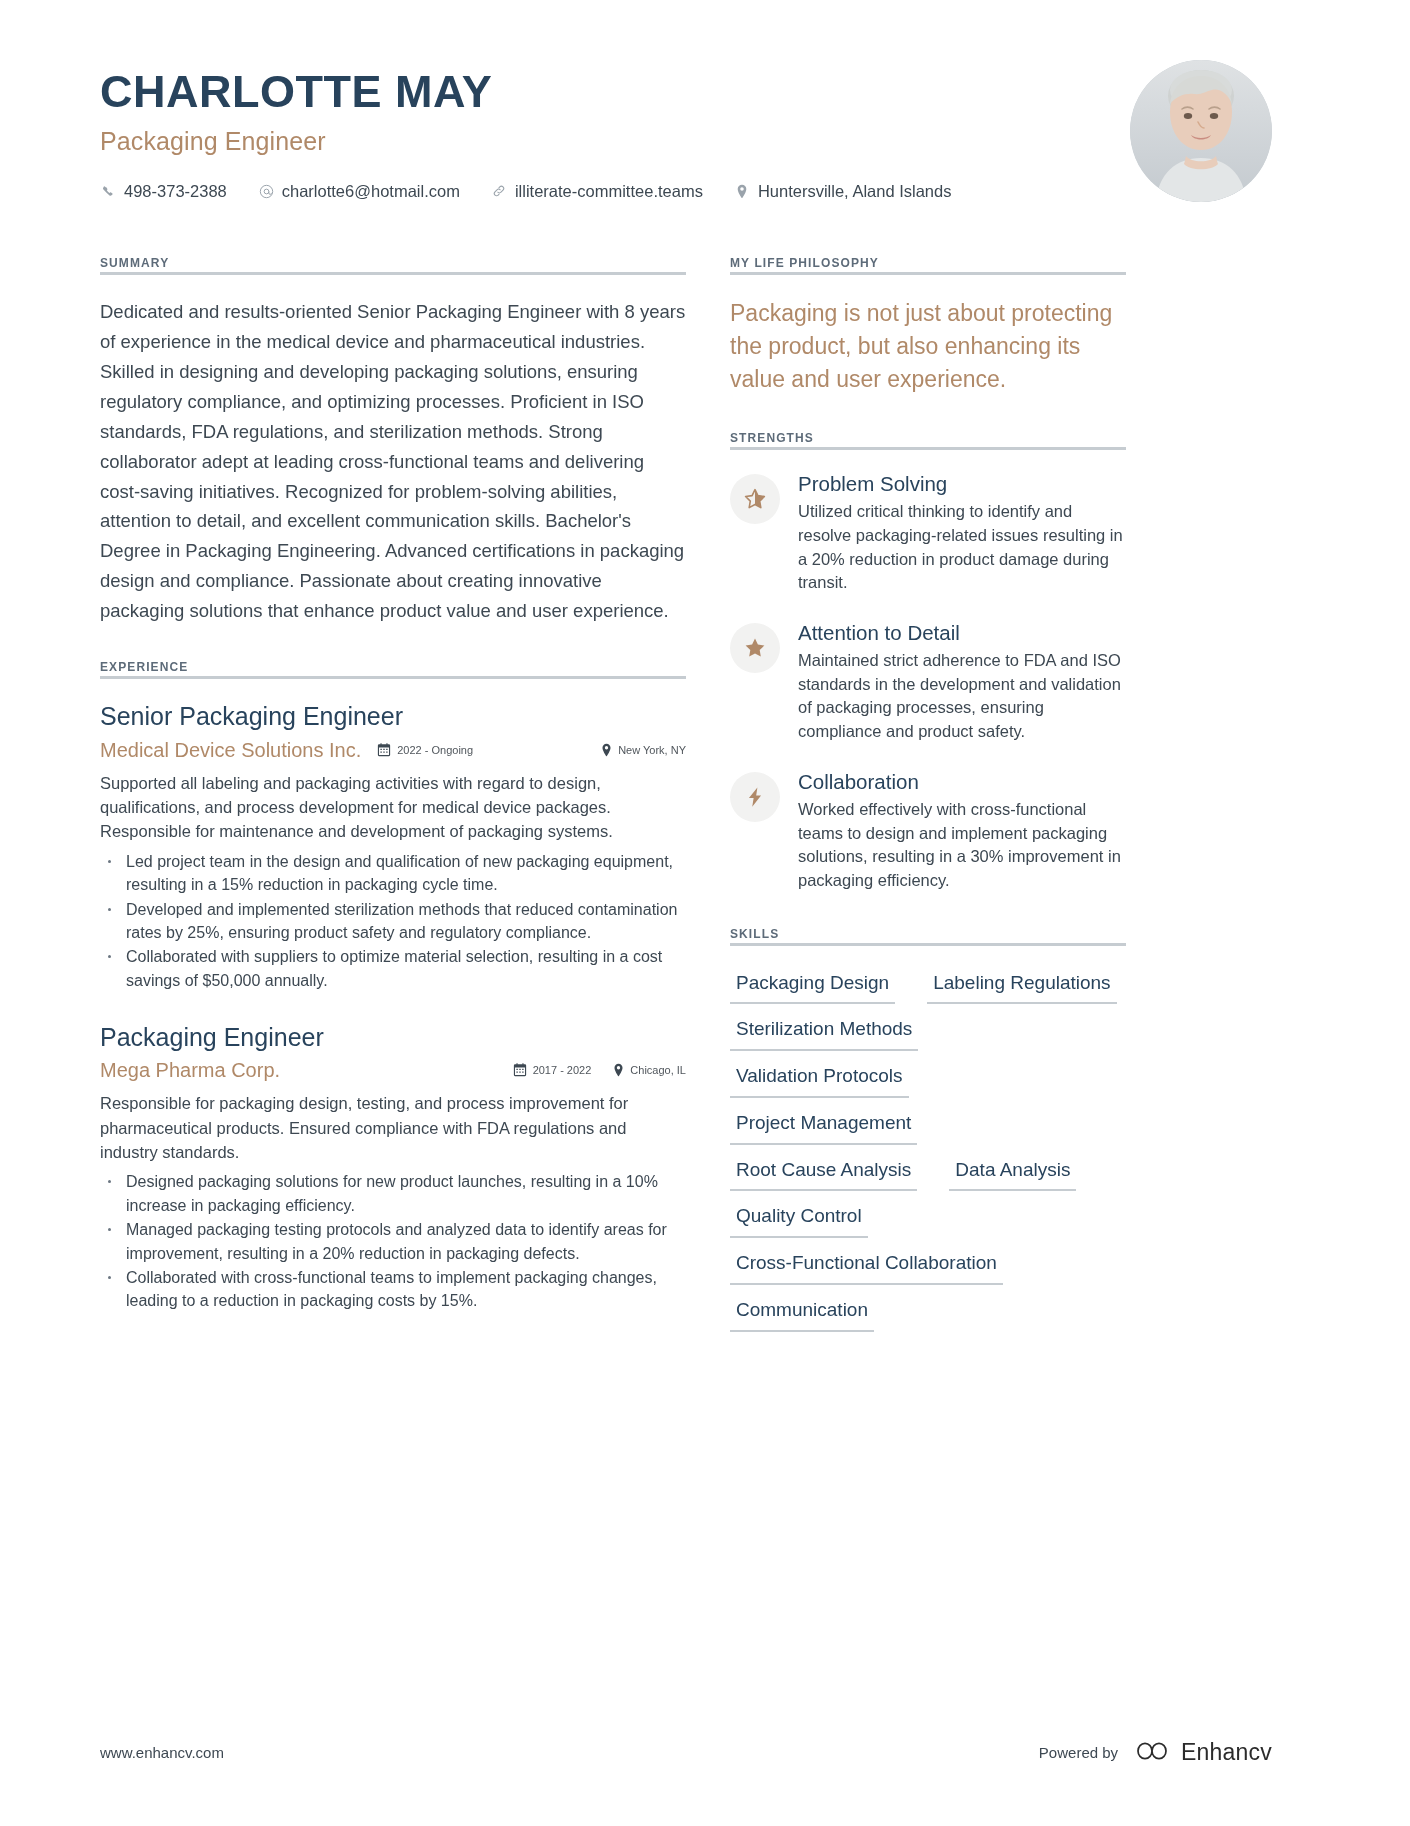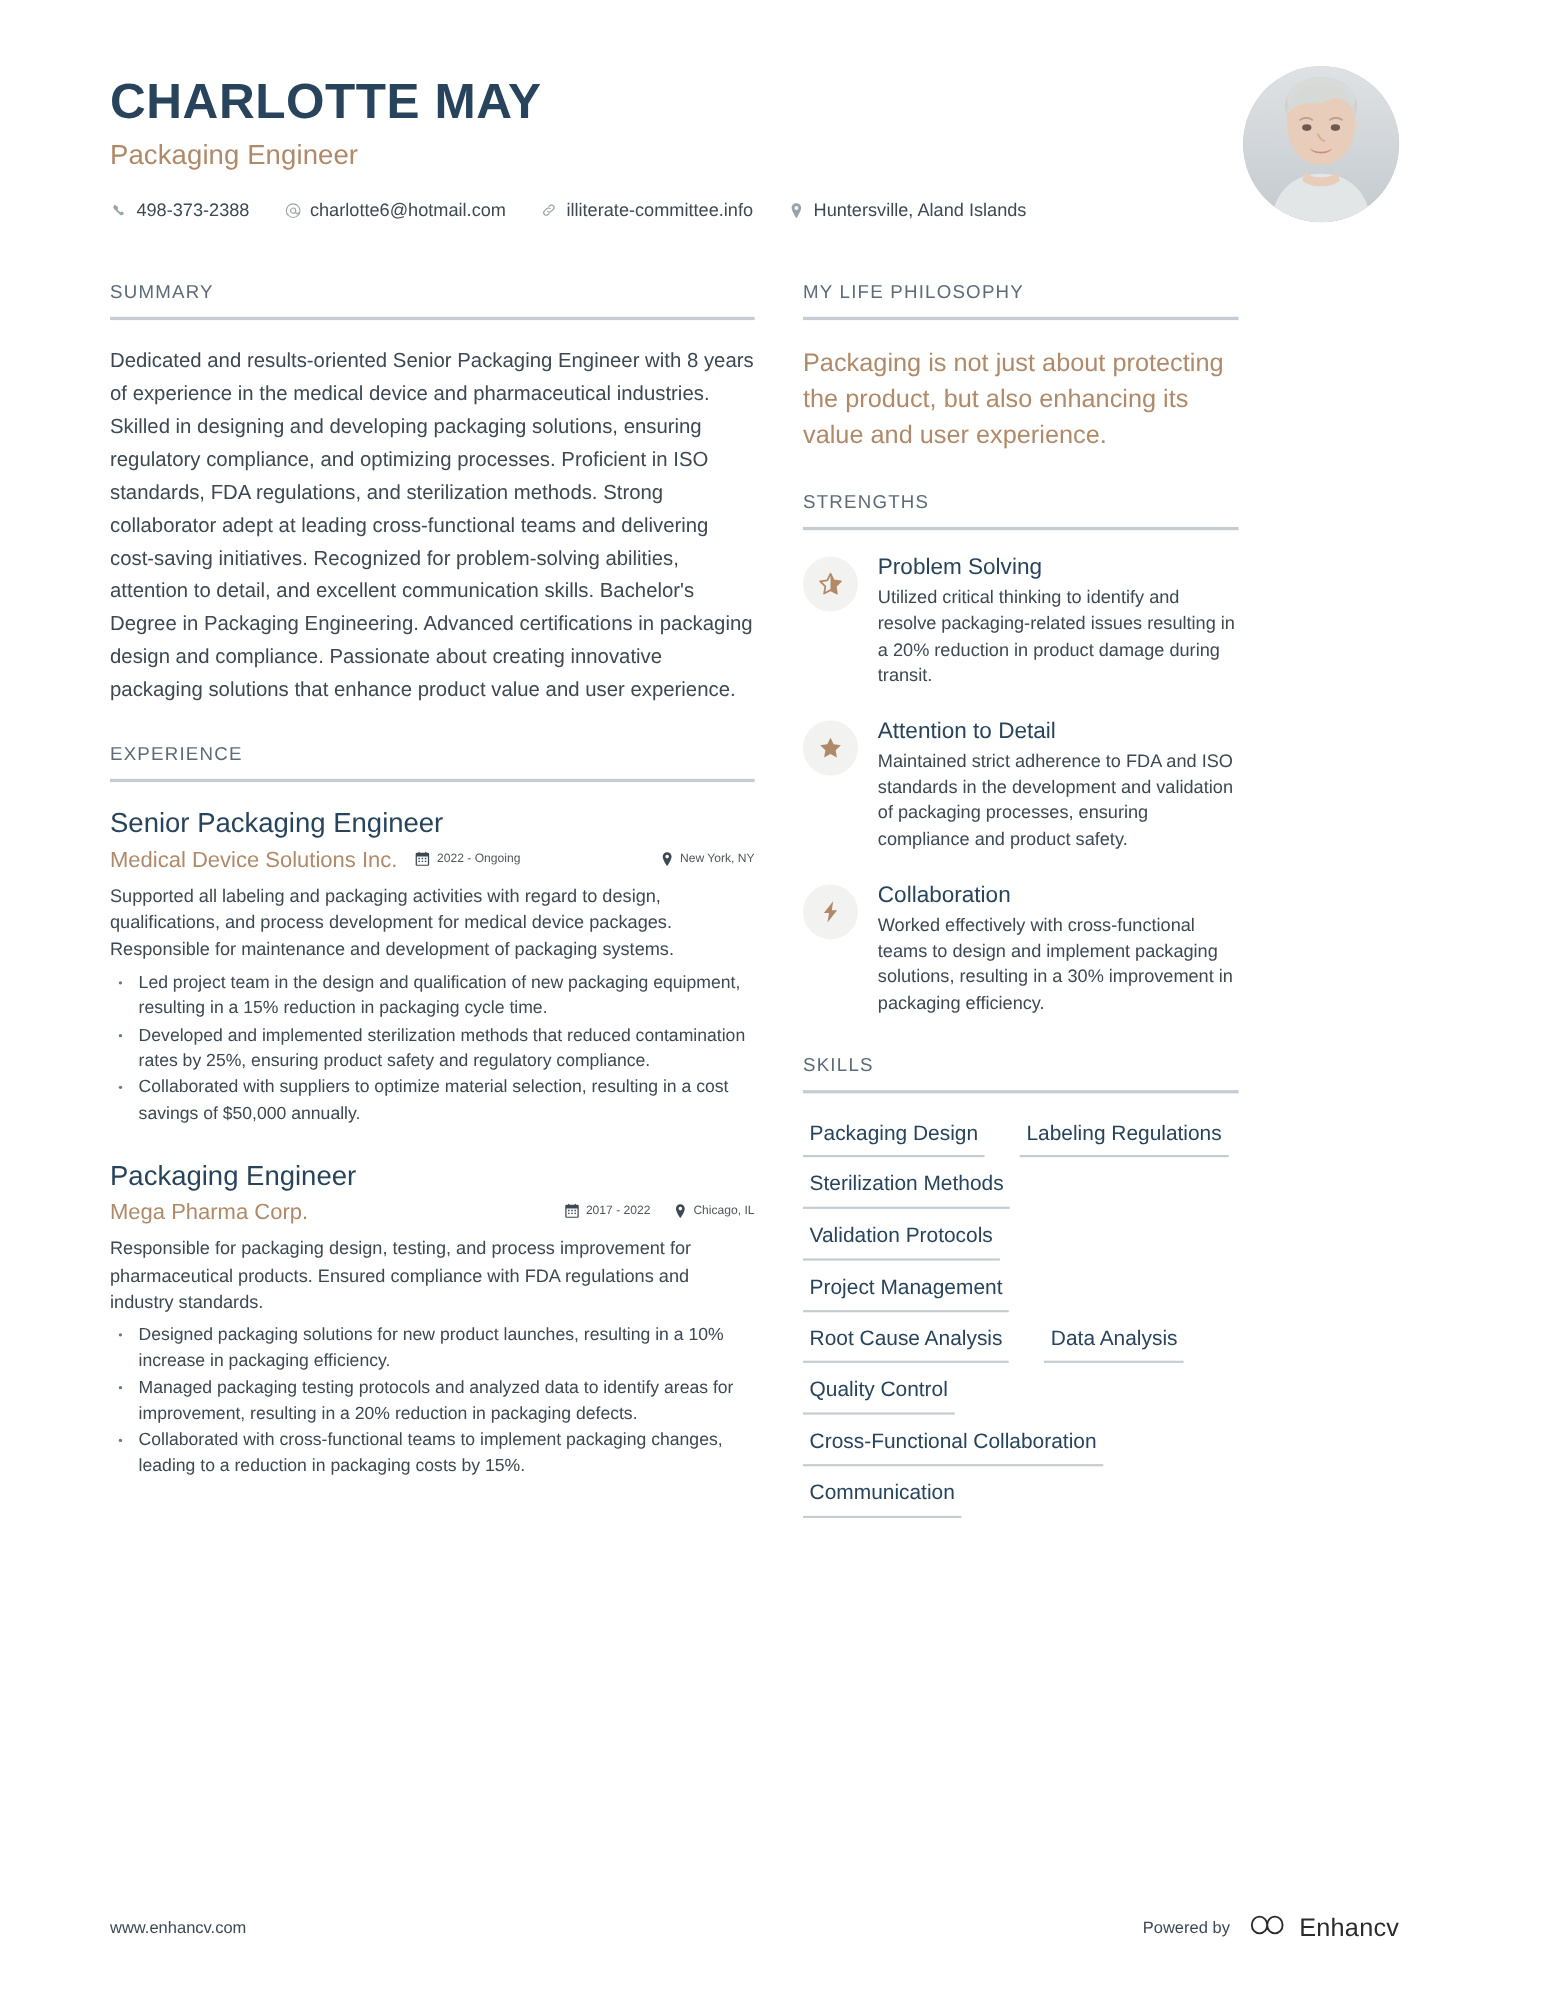--- a/index.html
+++ b/index.html
@@ -80,26 +80,26 @@
     display: flex;
     align-items: flex-start;
     margin-top: 45px;
   }
   .col-left { width: 586px; flex: 0 0 586px; }
   .col-gap  { width: 44px; flex: 0 0 44px; }
   .col-right { width: 396px; flex: 0 0 396px; }
 
   .section { margin-bottom: 34px; }
   .section-title {
-    font-size: 17px;
+    font-size: 12px;
     letter-spacing: 1.1px;
     color: #5d6b79;
     text-transform: uppercase;
-    padding-bottom: 12px;
-    font-weight: normal;
+    padding-bottom: 2px;
+    font-weight: bold;
   }
   .section-rule {
     height: 3px;
     background: #c6ccd1;
     width: 100%;
     margin-bottom: 22px;
   }
 
   .summary-text {
     font-size: 18.5px;
@@ -293,21 +293,21 @@
         <span>charlotte6@hotmail.com</span>
       </div>
 
       <div class="contact-item">
         <span class="ci-icon">
           <svg width="14" height="14" viewBox="0 0 16 16" fill="none" stroke="currentColor" stroke-width="1.2" stroke-linecap="round">
               <path d="M6.6 9.4a2.6 2.6 0 0 0 3.7 0l2.3-2.3a2.6 2.6 0 0 0-3.7-3.7l-1 1"></path>
               <path d="M9.4 6.6a2.6 2.6 0 0 0-3.7 0L3.4 8.9a2.6 2.6 0 0 0 3.7 3.7l1-1"></path>
             </svg>
         </span>
-        <span>illiterate-committee.info</span>
+        <span>illiterate-committee.teams</span>
       </div>
 
       <div class="contact-item">
         <span class="ci-icon">
           <svg width="12" height="15" viewBox="0 0 12 16" fill="currentColor">
               <path d="M6 .8C3.4.8 1.4 2.8 1.4 5.3c0 3.3 4 9.3 4.2 9.5.2.3.6.3.8 0 .2-.2 4.2-6.2 4.2-9.5C10.6 2.8 8.6.8 6 .8zm0 6.5a1.9 1.9 0 1 1 0-3.8 1.9 1.9 0 0 1 0 3.8z"></path>
             </svg>
         </span>
         <span>Huntersville, Aland Islands</span>
       </div>

